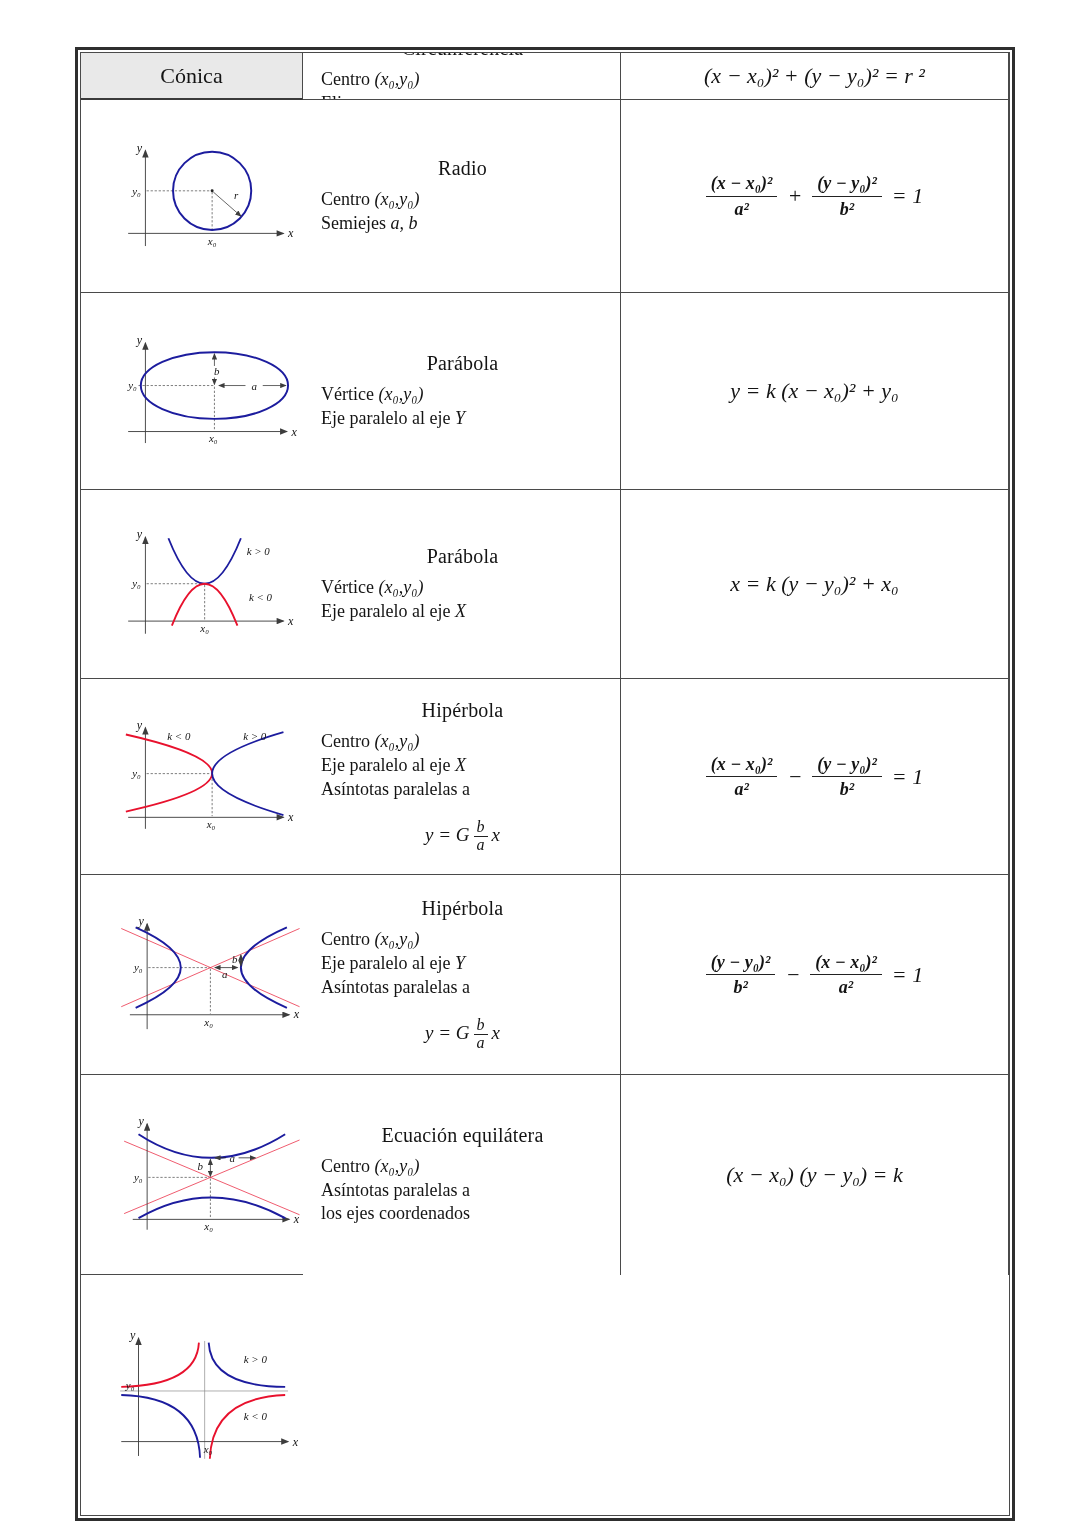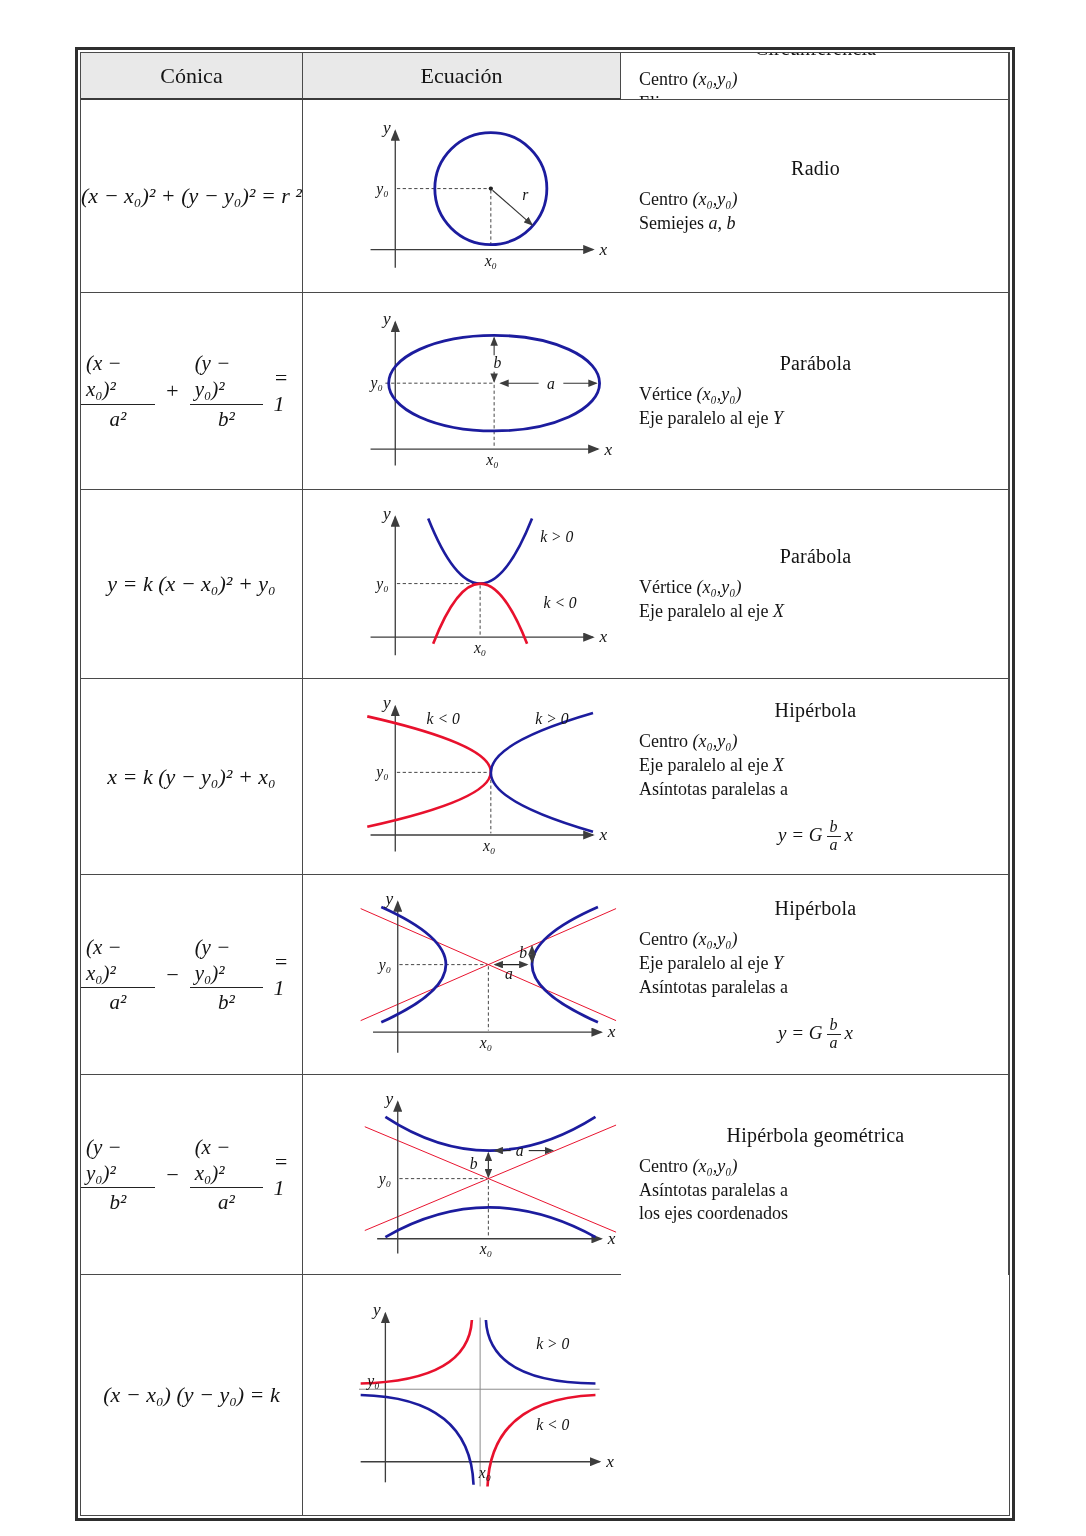--- a/index.html
+++ b/index.html
@@ -33,21 +33,21 @@
   .cname .title{display:block;text-align:center;font-weight:normal;font-size:20px;margin-bottom:8px;letter-spacing:.2px;}
   .detail{font-size:18px;line-height:1.32;padding-left:6px;}
   .detail i{font-style:italic;}
   .asym{font-size:19px;text-align:center;margin-top:18px;}
   .asym i{font-style:italic;}
   .sfrac{display:inline-block;text-align:center;vertical-align:middle;font-size:16px;line-height:1.05;margin:0 4px;}
   .sfrac .sn{display:block;border-bottom:1.2px solid #222;padding:0 3px;font-style:italic;}
   .sfrac .sd{display:block;font-style:italic;}
   .ceq{align-items:center;}
   .eq{display:flex;align-items:center;justify-content:center;font-size:22px;font-style:italic;gap:10px;}
-  .eq .frac{display:inline-flex;flex-direction:column;align-items:center;font-size:21px;line-height:1.25;}
+  .eq .frac{display:inline-flex;flex-direction:column;align-items:center;font-size:18px;line-height:1.25;font-weight:bold;}
   .eq .frac .num{border-bottom:1.4px solid #222;padding:0 5px 1px 5px;}
   .eq .frac .den{padding-top:1px;text-align:center;}
   .cfig{padding:0;}
   .cfig svg{display:block;width:100%;height:100%;}
   svg text{
     font-family:"Liberation Serif","DejaVu Serif",serif;
     font-style:italic;fill:#141414;
   }
   .axlbl{font-size:21px;}
   .sublbl{font-size:19px;}
@@ -64,23 +64,20 @@
       <path d="M0,0 L10,4 L0,8 z" fill="#3d3d3d"></path>
     </marker>
   </defs>
 </svg>
 
 <div class="frame">
 <div class="grid">
 
   <div class="cell hcell">
           <span>Cónica</span>
-        </div>
-  <div class="cell hcell">
-          <span>Ecuación</span>
         </div>
 
   <div class="cell cname">
     <b class="title">Circunferencia</b>
     <div class="detail"><span>Centro</span> <i>(x₀,y₀)</i></div>
     <div class="detail"><span>Elipse</span> <i>r</i></div>
   </div>
   <div class="cell ceq">
     <div class="eq">
             <i>(x − x₀)² + (y − y₀)² = r ²</i>
@@ -275,21 +272,21 @@
       <text class="axlbl" x="100" y="14">y</text>
       <text class="axlbl" x="370" y="184">x</text>
       <text class="sublbl" x="107" y="111" text-anchor="end">y₀</text>
       <text class="sublbl" x="222" y="197" text-anchor="middle">x₀</text>
       <text class="klbl" x="212" y="93" text-anchor="end">b</text>
       <text class="klbl" x="263" y="78" text-anchor="middle">a</text>
     </svg>
   </div>
 
   <div class="cell cname last-row">
-    <b class="title">Hipérbola geométrica</b>
+    <b class="title">Ecuación equilátera</b>
     <div class="detail"><span>Centro</span> <i>(x₀,y₀)</i></div>
     <div class="detail"><span>Asíntotas paralelas a</span></div>
     <div class="detail"><span>los ejes coordenados</span></div>
   </div>
   <div class="cell ceq last-row">
     <div class="eq">
             <i>(x − x₀) (y − y₀)  = k</i>
           </div>
   </div>
   <div class="cell cfig last-col last-row">

